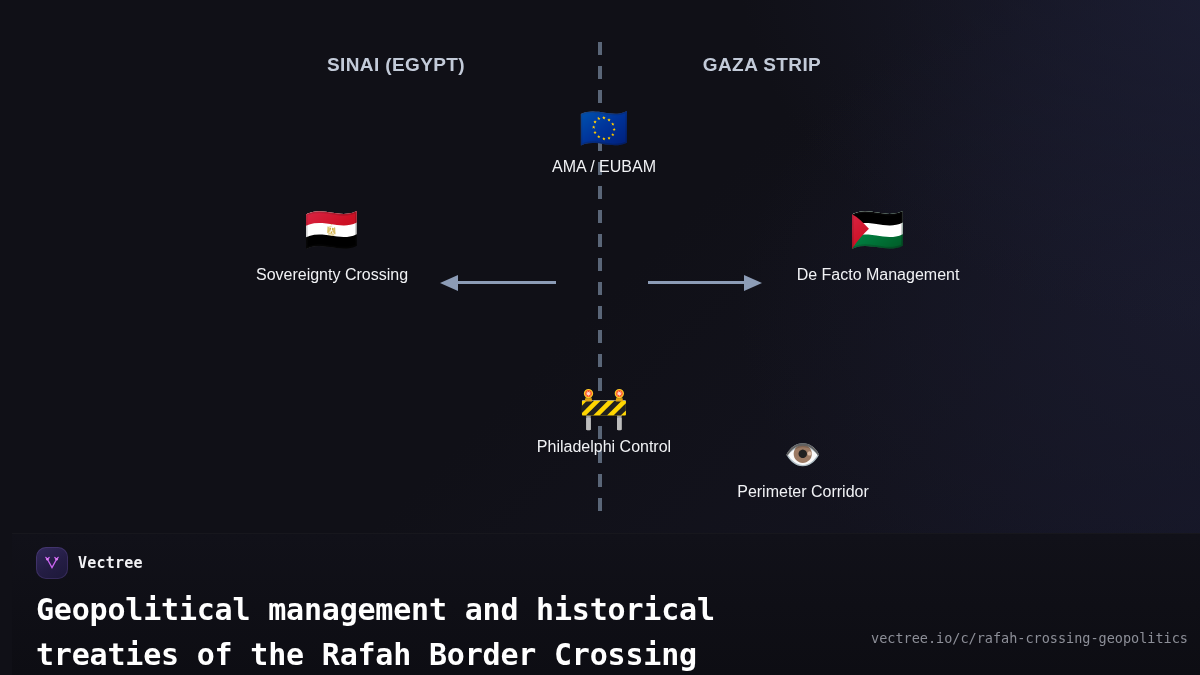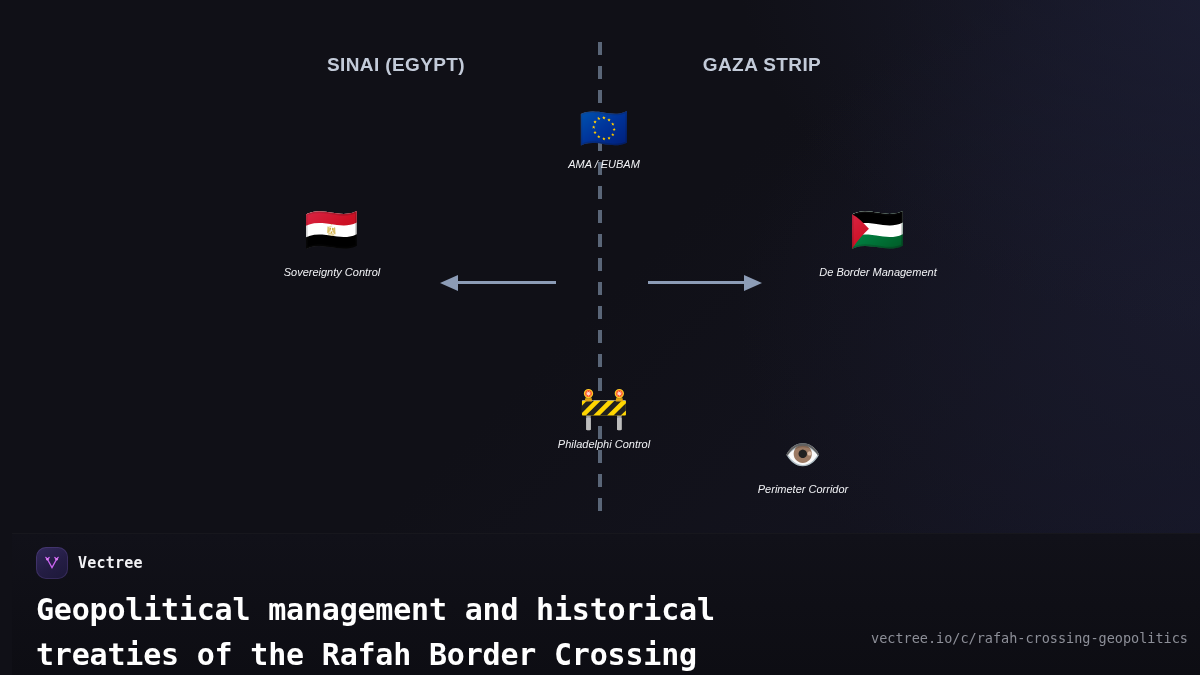--- a/index.html
+++ b/index.html
@@ -57,25 +57,24 @@
     text-align: center;
     white-space: nowrap;
   }
   .node .glyph {
     font-family: "DejaVu Sans", sans-serif;
     line-height: 1;
     display: block;
   }
   .node .caption {
     display: block;
-    font-size: 11px;
+    font-size: 16px;
     color: #f1f2f5;
     margin-top: 10px;
     white-space: nowrap;
-    font-style: italic;
   }
 
   
   #node-eu        { left: 604px; top: 108px; }
   #node-eu .glyph { font-size: 40px; }
 
   #node-egypt        { left: 332px; top: 208px; }
   #node-egypt .glyph { font-size: 44px; }
   #node-egypt .caption { margin-top: 14px; }
 
@@ -187,26 +186,26 @@
 
     <div class="region-title right">GAZA STRIP</div>
 
     <div class="node" id="node-eu">
       <span class="glyph">🇪🇺</span>
       <span class="caption">AMA / EUBAM</span>
     </div>
 
     <div class="node" id="node-egypt">
       <span class="glyph">🇪🇬</span>
-      <span class="caption">Sovereignty Control</span>
+      <span class="caption">Sovereignty Crossing</span>
     </div>
 
     <div class="node" id="node-palestine">
       <span class="glyph">🇵🇸</span>
-      <span class="caption">De Border Management</span>
+      <span class="caption">De Facto Management</span>
     </div>
 
     <div class="node" id="node-barrier">
       <span class="glyph">🚧</span>
       <span class="caption">Philadelphi Control</span>
     </div>
 
     <div class="node" id="node-eye">
       <span class="glyph">👁️</span>
       <span class="caption">Perimeter Corridor</span>

